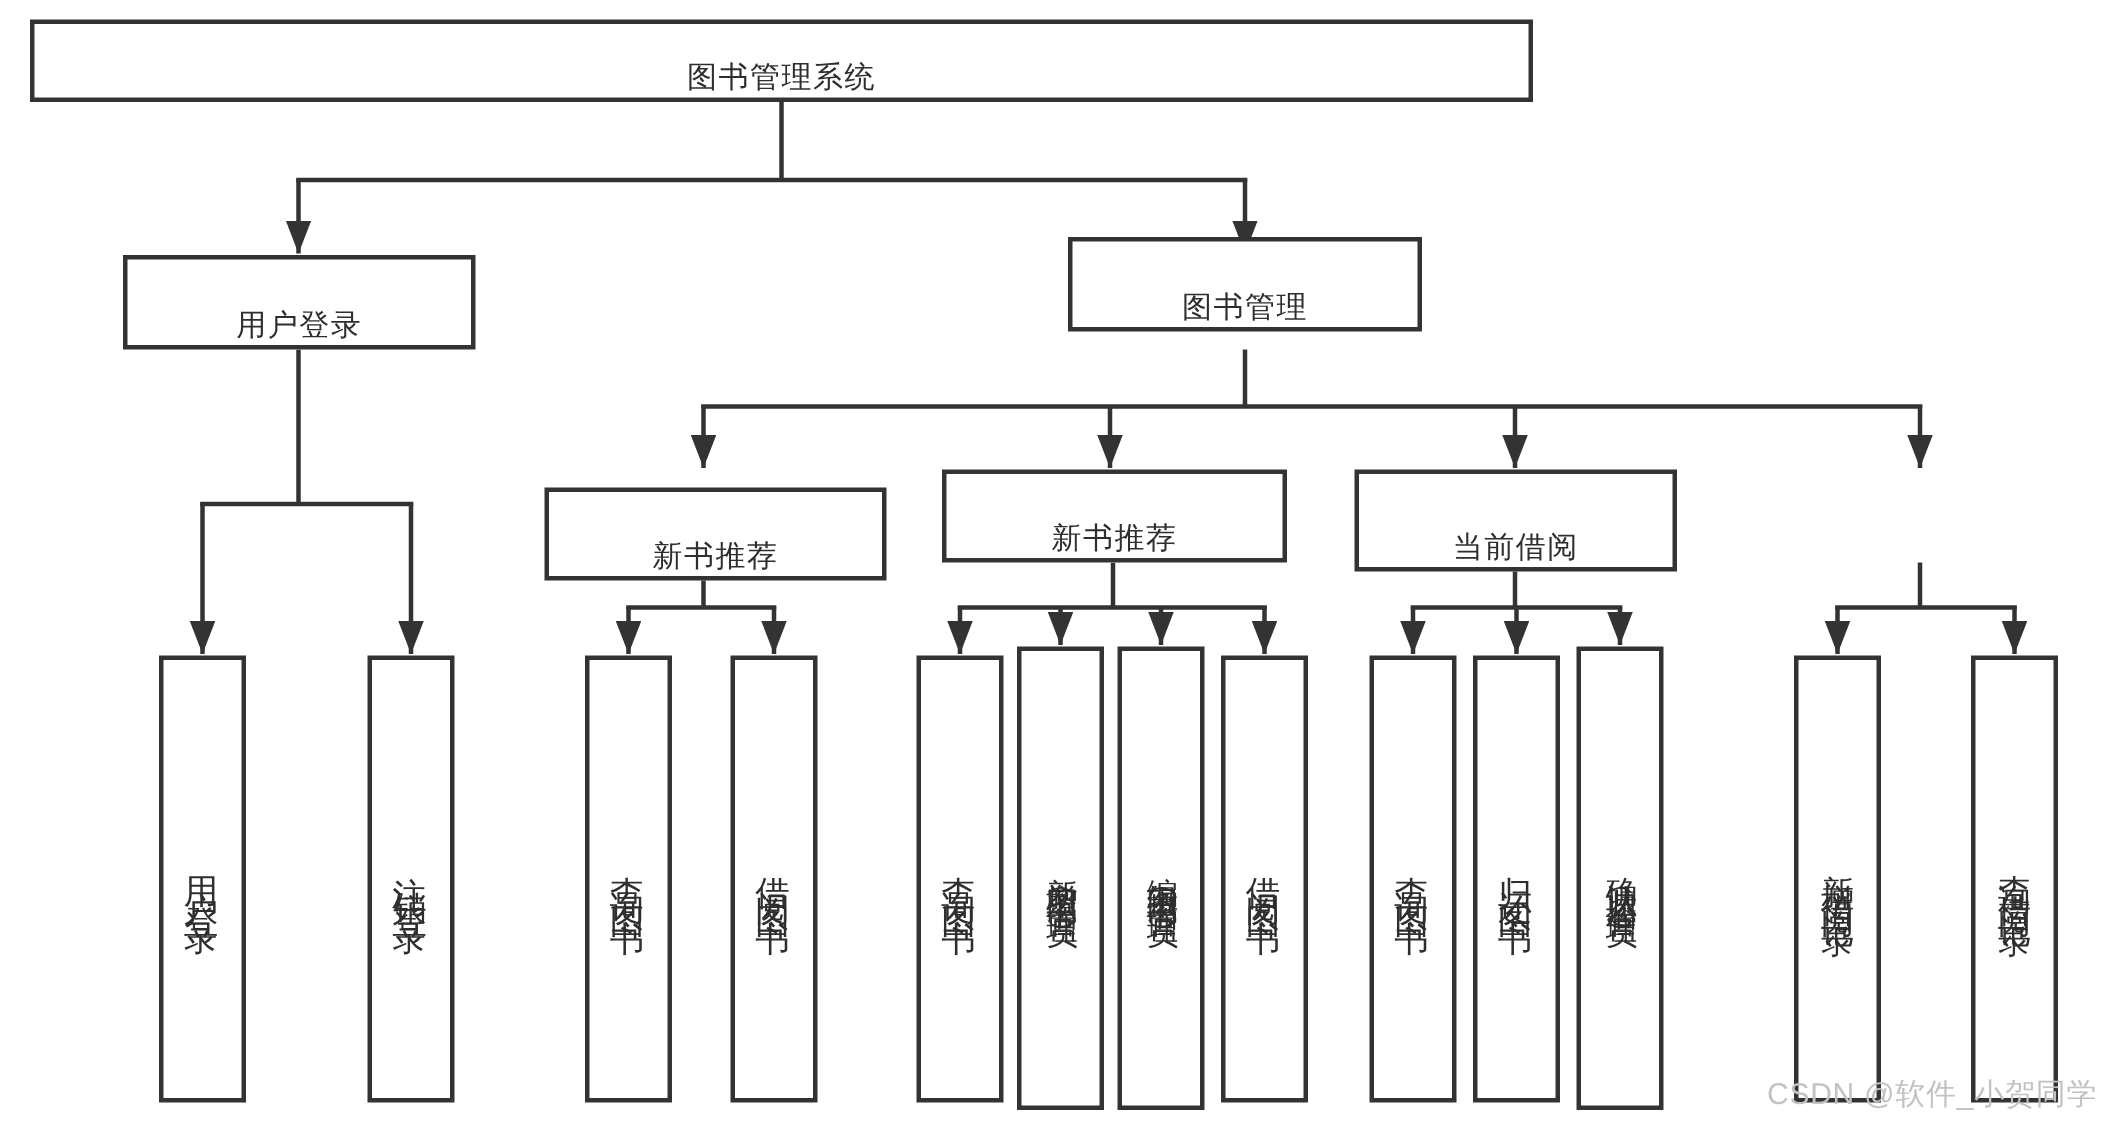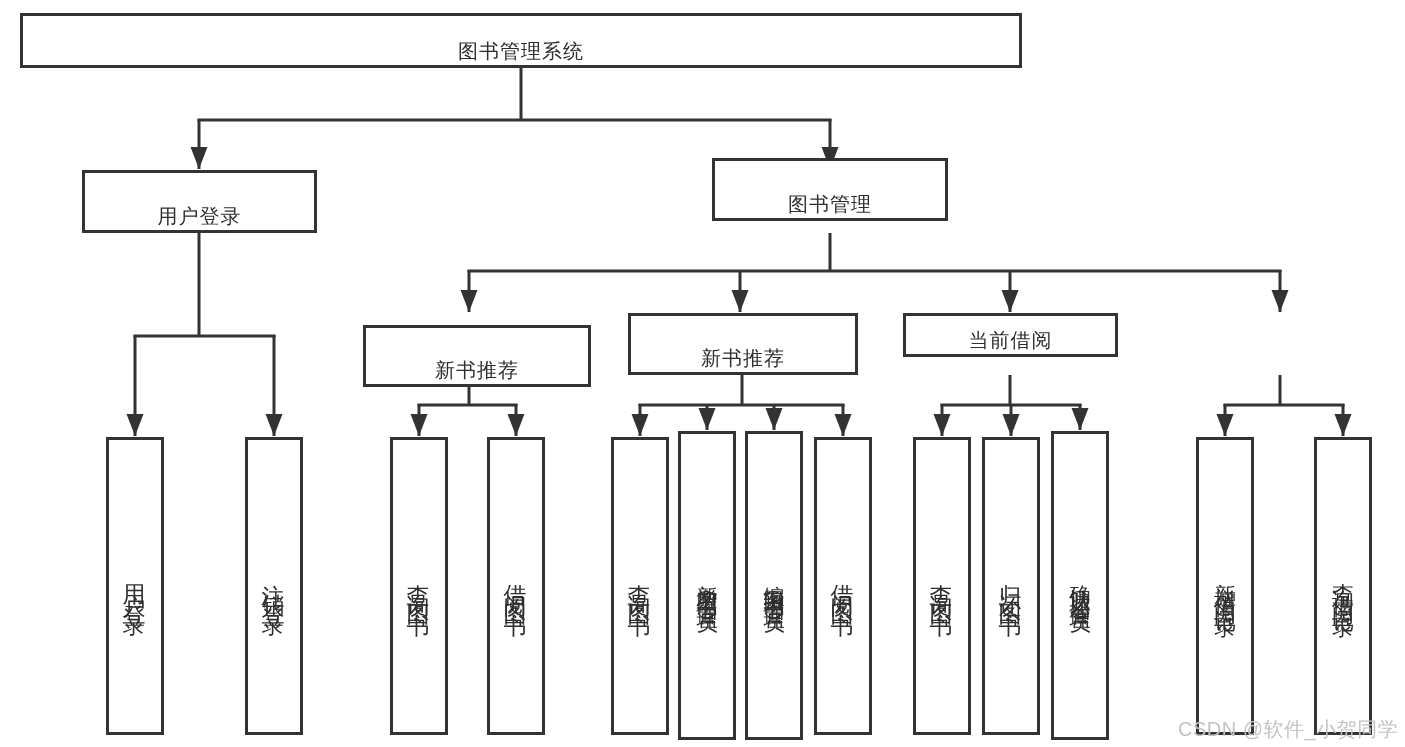--- a/index.html
+++ b/index.html
@@ -141,21 +141,21 @@
   <div class="hbox" style="left:712px;top:158px;width:236px;height:63px">
     <span>图书管理</span>
   </div>
 
   <div class="hbox" style="left:363px;top:325px;width:228px;height:62px">
     <span>新书推荐</span>
   </div>
   <div class="hbox" style="left:628px;top:313px;width:230px;height:62px">
     <span>新书推荐</span>
   </div>
-  <div class="hbox" style="left:903px;top:313px;width:215px;height:44px">
+  <div class="hbox" style="left:903px;top:313px;width:215px;height:68px">
     <span>当前借阅</span>
   </div>
 
   <div class="vbox" style="left:106px">
     <span>用户登录</span>
   </div>
   <div class="vbox" style="left:245px">
     <span>注销登录</span>
   </div>
 

